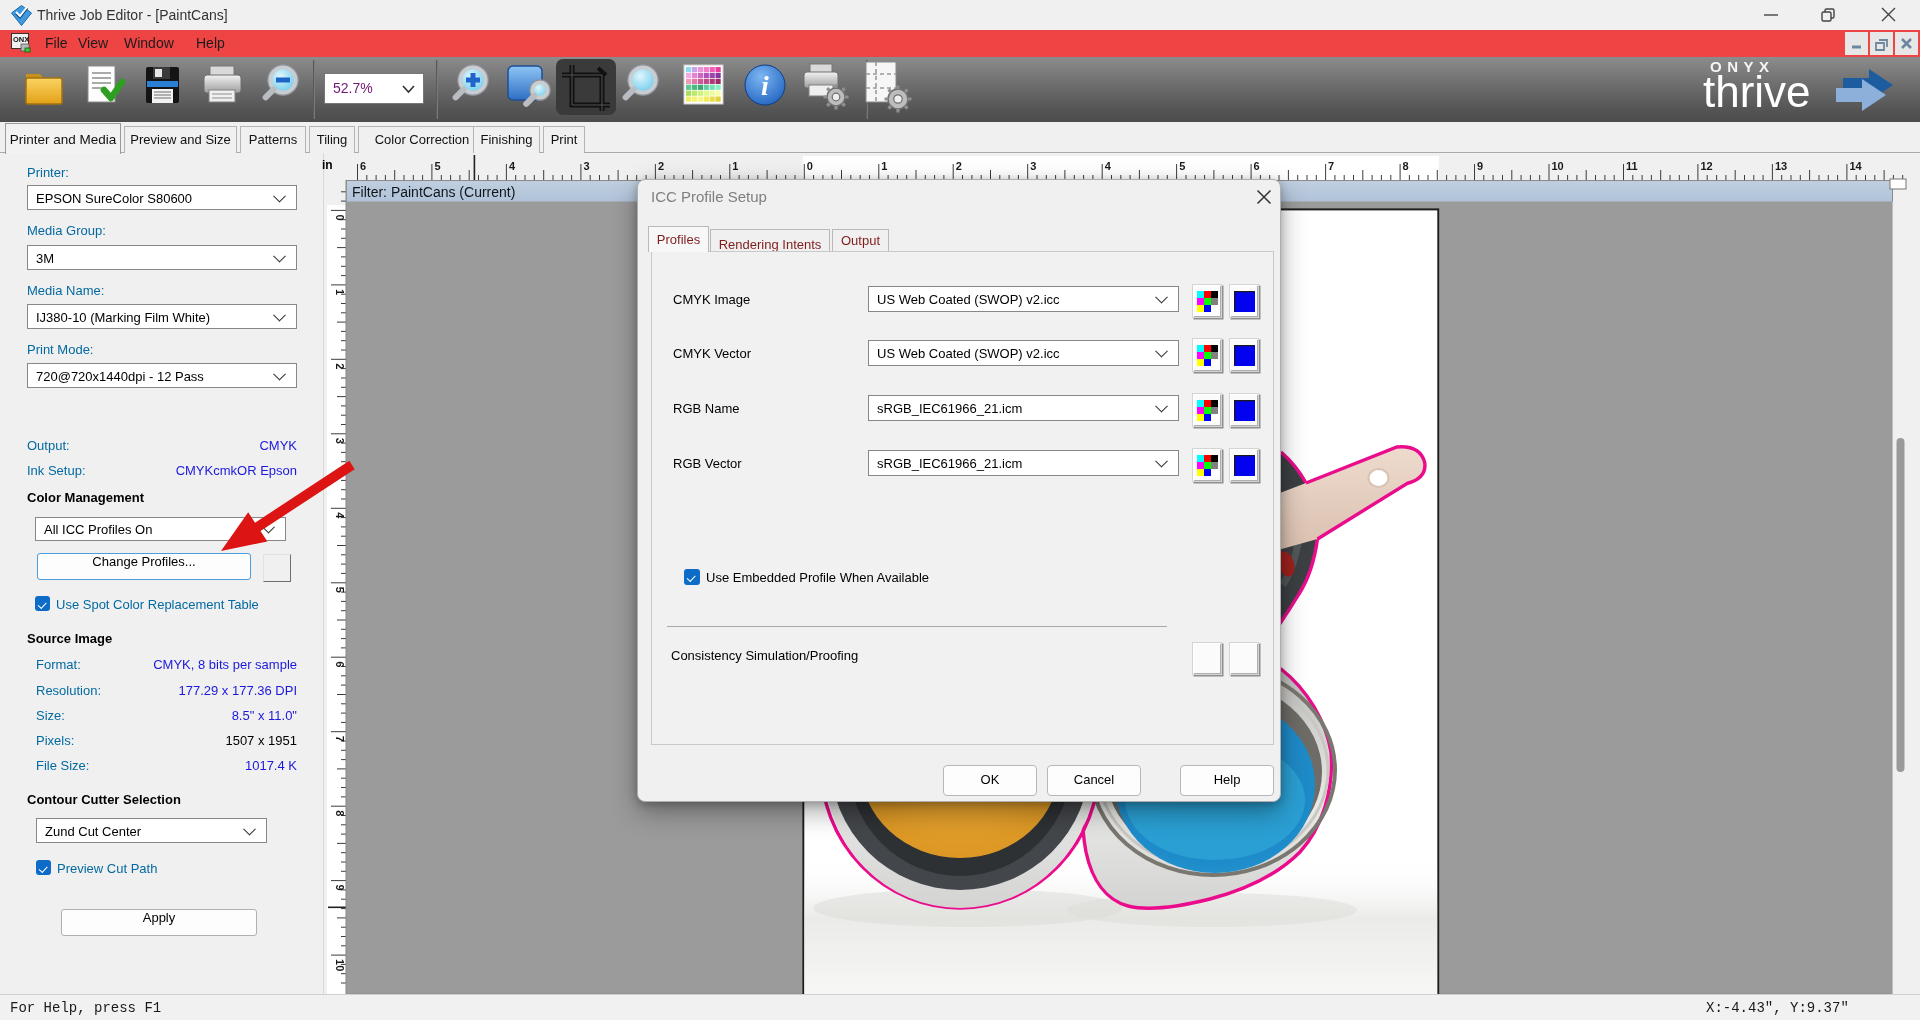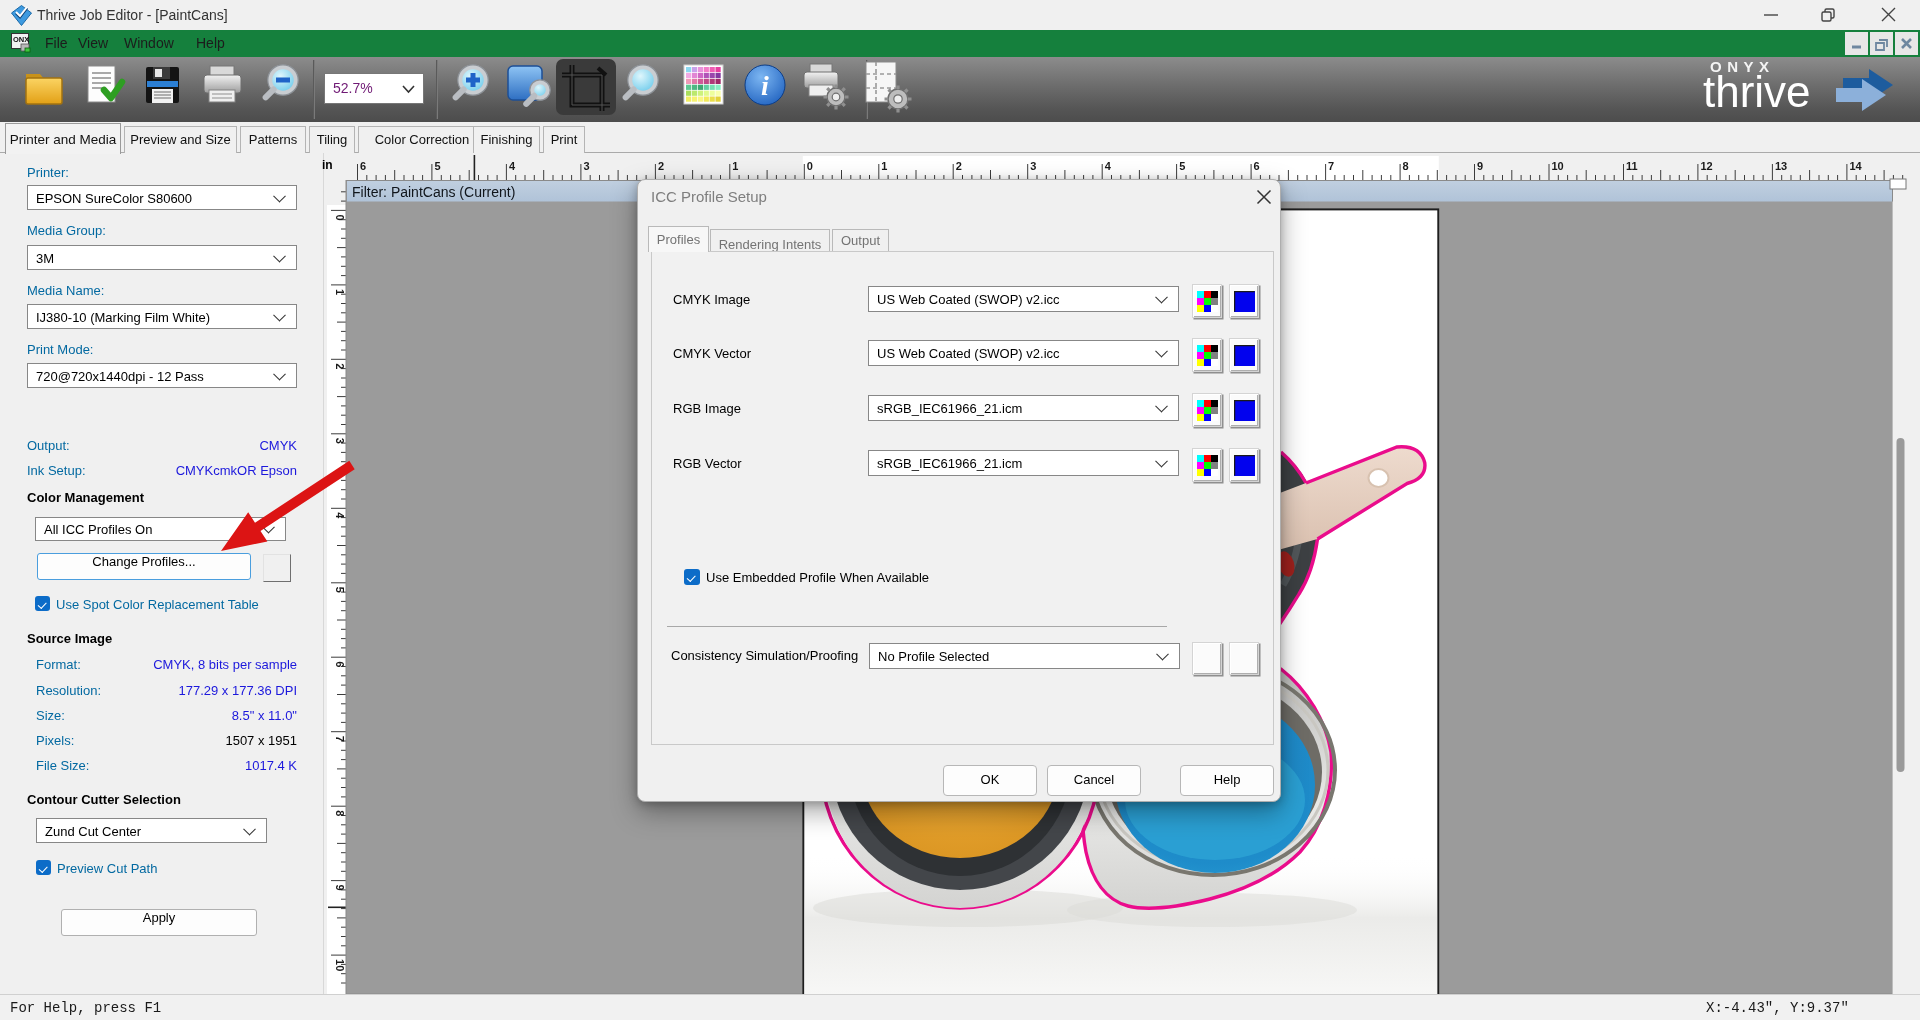--- a/index.html
+++ b/index.html
@@ -1,18 +1,18 @@
 <!DOCTYPE html>
 <html><head><meta charset="utf-8"><style>
 *{margin:0;padding:0;box-sizing:border-box;}
 html,body{width:1920px;height:1020px;overflow:hidden;font-family:"Liberation Sans",sans-serif;background:#f0f0f0;}
 .abs{position:absolute;}
 #titlebar{position:absolute;left:0;top:0;width:1920px;height:30px;background:#f0f0f0;}
 #titlebar .ttxt{position:absolute;left:37px;top:7px;font-size:14px;color:#333;}
-#menubar{position:absolute;left:0;top:30px;width:1920px;height:27px;background:#15803d;}
+#menubar{position:absolute;left:0;top:30px;width:1920px;height:27px;background:#ef4444;}
 .menuitem{position:absolute;top:5px;font-size:14px;color:#1c1c1c;}
 #toolbar{position:absolute;left:0;top:57px;width:1920px;height:65px;background:linear-gradient(#8c8c8c,#6c6c6c 45%,#555 80%,#4c4c4c);}
 .tsep{position:absolute;top:3px;height:59px;width:2px;background:linear-gradient(90deg,#4a4a4a,#8a8a8a);}
 #zoombox{position:absolute;left:324px;top:16px;width:100px;height:31px;background:#fff;border:1px solid #777;}
 #zoombox span{position:absolute;left:8px;top:6px;font-size:14px;color:#701a75;}
 #tabbar{position:absolute;left:0;top:122px;width:1920px;height:31px;background:#f0f0f0;border-bottom:1px solid #aaa;}
 .tab{position:absolute;top:4px;height:27px;background:#f0f0f0;border:1px solid #b4b4b4;border-bottom:none;font-size:13px;color:#111;text-align:center;padding-top:5px;}
 .tab.active{top:1px;height:31px;background:#f2f2f2;border-color:#9a9a9a;z-index:2;padding-top:8px;font-size:13.5px;}
 #leftpanel{position:absolute;left:0;top:153px;width:324px;height:841px;background:#f0f0f0;border-right:1px solid #d8d8d8;}
 .lbl{position:absolute;font-size:13px;color:#0369a1;}
@@ -21,21 +21,21 @@
 .blackv{position:absolute;font-size:13px;color:#000;text-align:right;}
 .dd{position:absolute;background:#fff;border:1px solid #878787;font-size:13px;color:#000;}
 .dd span{position:absolute;left:8px;top:50%;transform:translateY(-50%);white-space:nowrap;}
 .dd::after{content:"";position:absolute;right:12px;top:50%;width:8px;height:8px;border-right:1.5px solid #333;border-bottom:1.5px solid #333;transform:translateY(-70%) rotate(45deg);}
 .btn{position:absolute;background:#fdfdfd;border:1px solid #b0b0b0;border-radius:3px;font-size:13px;color:#000;text-align:center;}
 .cb{position:absolute;width:15px;height:15px;background:#0c6cc8;border-radius:3px;}
 .cb::after{content:"";position:absolute;left:3.1px;top:5.6px;width:7px;height:3.5px;border-left:1.6px solid #fff;border-bottom:1.6px solid #fff;transform:rotate(-47deg);}
 #workarea{position:absolute;left:324px;top:153px;width:1596px;height:841px;}
 #dialog{position:absolute;left:637px;top:179px;width:644px;height:623px;background:#f0f0f0;border:1px solid #aeaeae;border-radius:8px;box-shadow:0 10px 26px rgba(0,0,0,.34),0 2px 8px rgba(0,0,0,.22);z-index:6;}
 #dialog .dtitle{position:absolute;left:13px;top:8px;font-size:15px;color:#7e7e7e;}
-.dtab{position:absolute;background:#f0f0f0;border:1px solid #b9b9b9;font-size:13px;color:#737373;text-align:center;}
+.dtab{position:absolute;background:#f0f0f0;border:1px solid #b9b9b9;font-size:13px;color:#7f1d1d;text-align:center;}
 .dpanel{position:absolute;left:13px;top:71px;width:623px;height:494px;background:#f1f1f1;border:1px solid #c9c9c9;}
 .dlabel{position:absolute;font-size:13px;color:#000;left:35px;}
 .ddd{position:absolute;left:230px;width:311px;height:26px;}
 .d3btn{position:absolute;width:30px;height:34px;background:#fbfbfb;border:1px solid #d4d4d4;box-shadow:inset 1px 1px 0 #fff, inset -1px -1px 0 #aeaeae, 1.5px 1.5px 0 rgba(90,90,90,.65);}
 .okbtn{position:absolute;top:585px;width:94px;height:31px;background:#fdfdfd;border:1px solid #b7b7b7;border-radius:4px;font-size:13px;text-align:center;padding-top:6px;}
 #statusbar{position:absolute;left:0;top:994px;width:1920px;height:26px;background:#f1f1f1;border-top:1px solid #d0d0d0;font-family:"Liberation Mono",monospace;font-size:14px;color:#1a1a1a;}
 </style></head><body>
 <div id="titlebar">
     <svg class="abs" style="left:11px;top:5px" width="21" height="21" viewBox="0 0 21 21">
       <path d="M10.5 0.5L20.5 8L10.5 20.5L0.5 8Z" fill="#3d9ae0" stroke="#1b6aa8"></path>
@@ -437,21 +437,21 @@
         <rect x="7" y="14" width="7" height="7" fill="#00f"></rect>
         <rect x="14" y="14" width="7" height="7" fill="#fff"></rect>
       </svg>
     </div>
     <div class="d3btn" style="left:591px;top:158px">
       <svg class="abs" style="left:3.5px;top:5.5px" width="21" height="21" viewBox="0 0 21 21">
         <rect width="21" height="21" fill="#0202ee"></rect>
         <path d="M0.5 20.5V0.5H20.5" fill="none" stroke="#1a1a1a" stroke-width="1.5"></path>
       </svg>
     </div>
-    <span class="dlabel" style="top:221px">RGB Image</span>
+    <span class="dlabel" style="top:221px">RGB Name</span>
     <div class="dd ddd" style="top:215px">
       <span>sRGB_IEC61966_21.icm</span>
     </div>
     <div class="d3btn" style="left:554px;top:213px">
       <svg class="abs" style="left:3.5px;top:5.5px" width="21" height="21" viewBox="0 0 21 21">
         <rect width="21" height="21" fill="#fff"></rect>
         <rect x="0" y="0" width="7" height="7" fill="#0ff"></rect>
         <rect x="7" y="0" width="7" height="7" fill="#f00"></rect>
         <rect x="14" y="0" width="7" height="7" fill="#000"></rect>
         <rect x="0" y="7" width="7" height="7" fill="#f0f"></rect>
@@ -489,23 +489,20 @@
     <div class="d3btn" style="left:591px;top:268px">
       <svg class="abs" style="left:3.5px;top:5.5px" width="21" height="21" viewBox="0 0 21 21">
         <rect width="21" height="21" fill="#0202ee"></rect>
         <path d="M0.5 20.5V0.5H20.5" fill="none" stroke="#1a1a1a" stroke-width="1.5"></path>
       </svg>
     </div>
     <div class="cb" style="left:46px;top:389px;width:16px;height:16px"></div>
     <span class="dlabel" style="left:68px;top:390px">Use Embedded Profile When Available</span>
     <div class="abs" style="left:29px;top:446px;width:500px;height:1px;background:#a8a8a8"></div>
     <span class="dlabel" style="left:33px;top:468px">Consistency Simulation/Proofing</span>
-    <div class="dd ddd" style="left:231px;top:463px">
-      <span>No Profile Selected</span>
-    </div>
     <div class="d3btn" style="left:554px;top:462px;height:33px"></div>
     <div class="d3btn" style="left:591px;top:462px;height:33px"></div>
     <div class="okbtn" style="left:305px">OK</div>
     <div class="okbtn" style="left:409px">Cancel</div>
     <div class="okbtn" style="left:542px">Help</div>
   </div>
 <svg class="abs" style="left:195px;top:440px;z-index:9" width="175px" height="145" viewBox="195 440 175 145">
     <path d="M349.3 460.8L255.0 522.7L248.2 512.2L221.0 551.0L267.4 541.5L260.5 531.0L354.7 469.2Z" fill="#dc1414"></path>
   </svg>
 <div id="statusbar">

